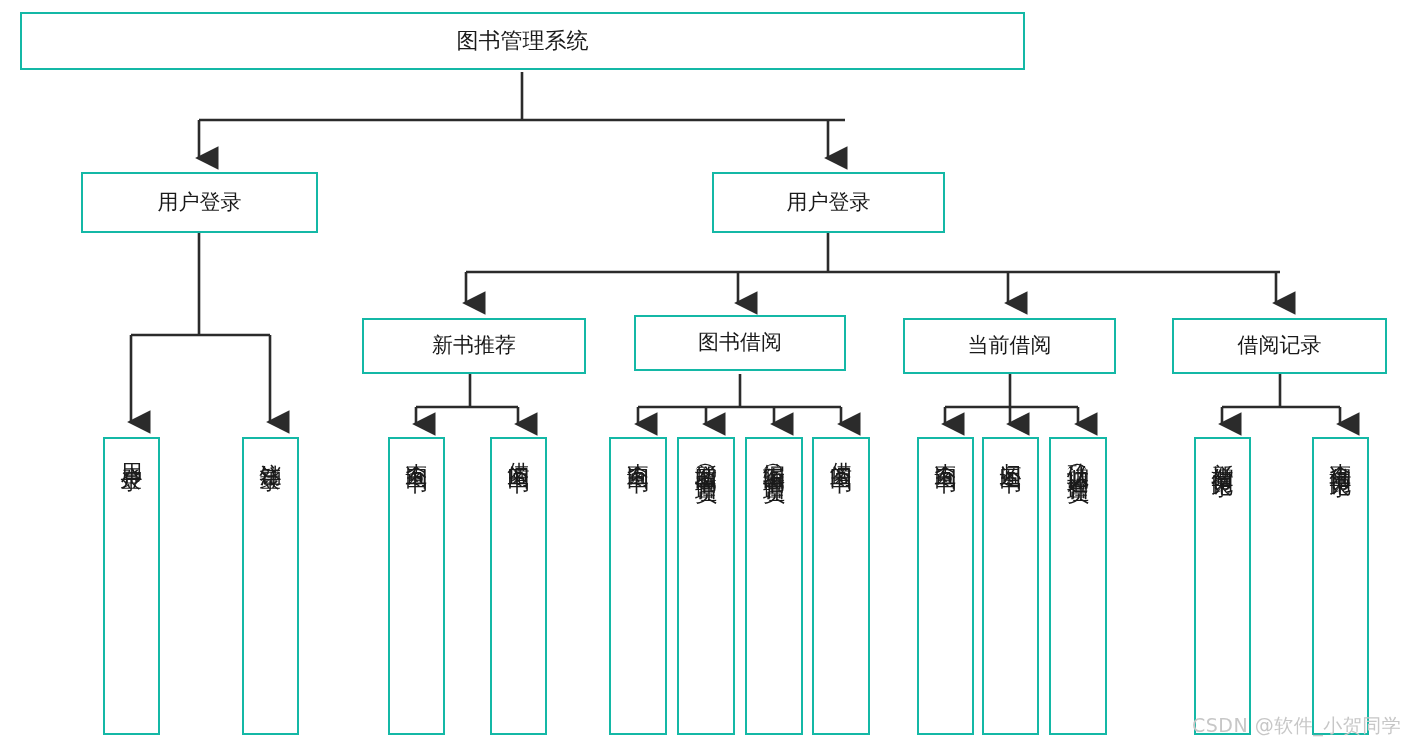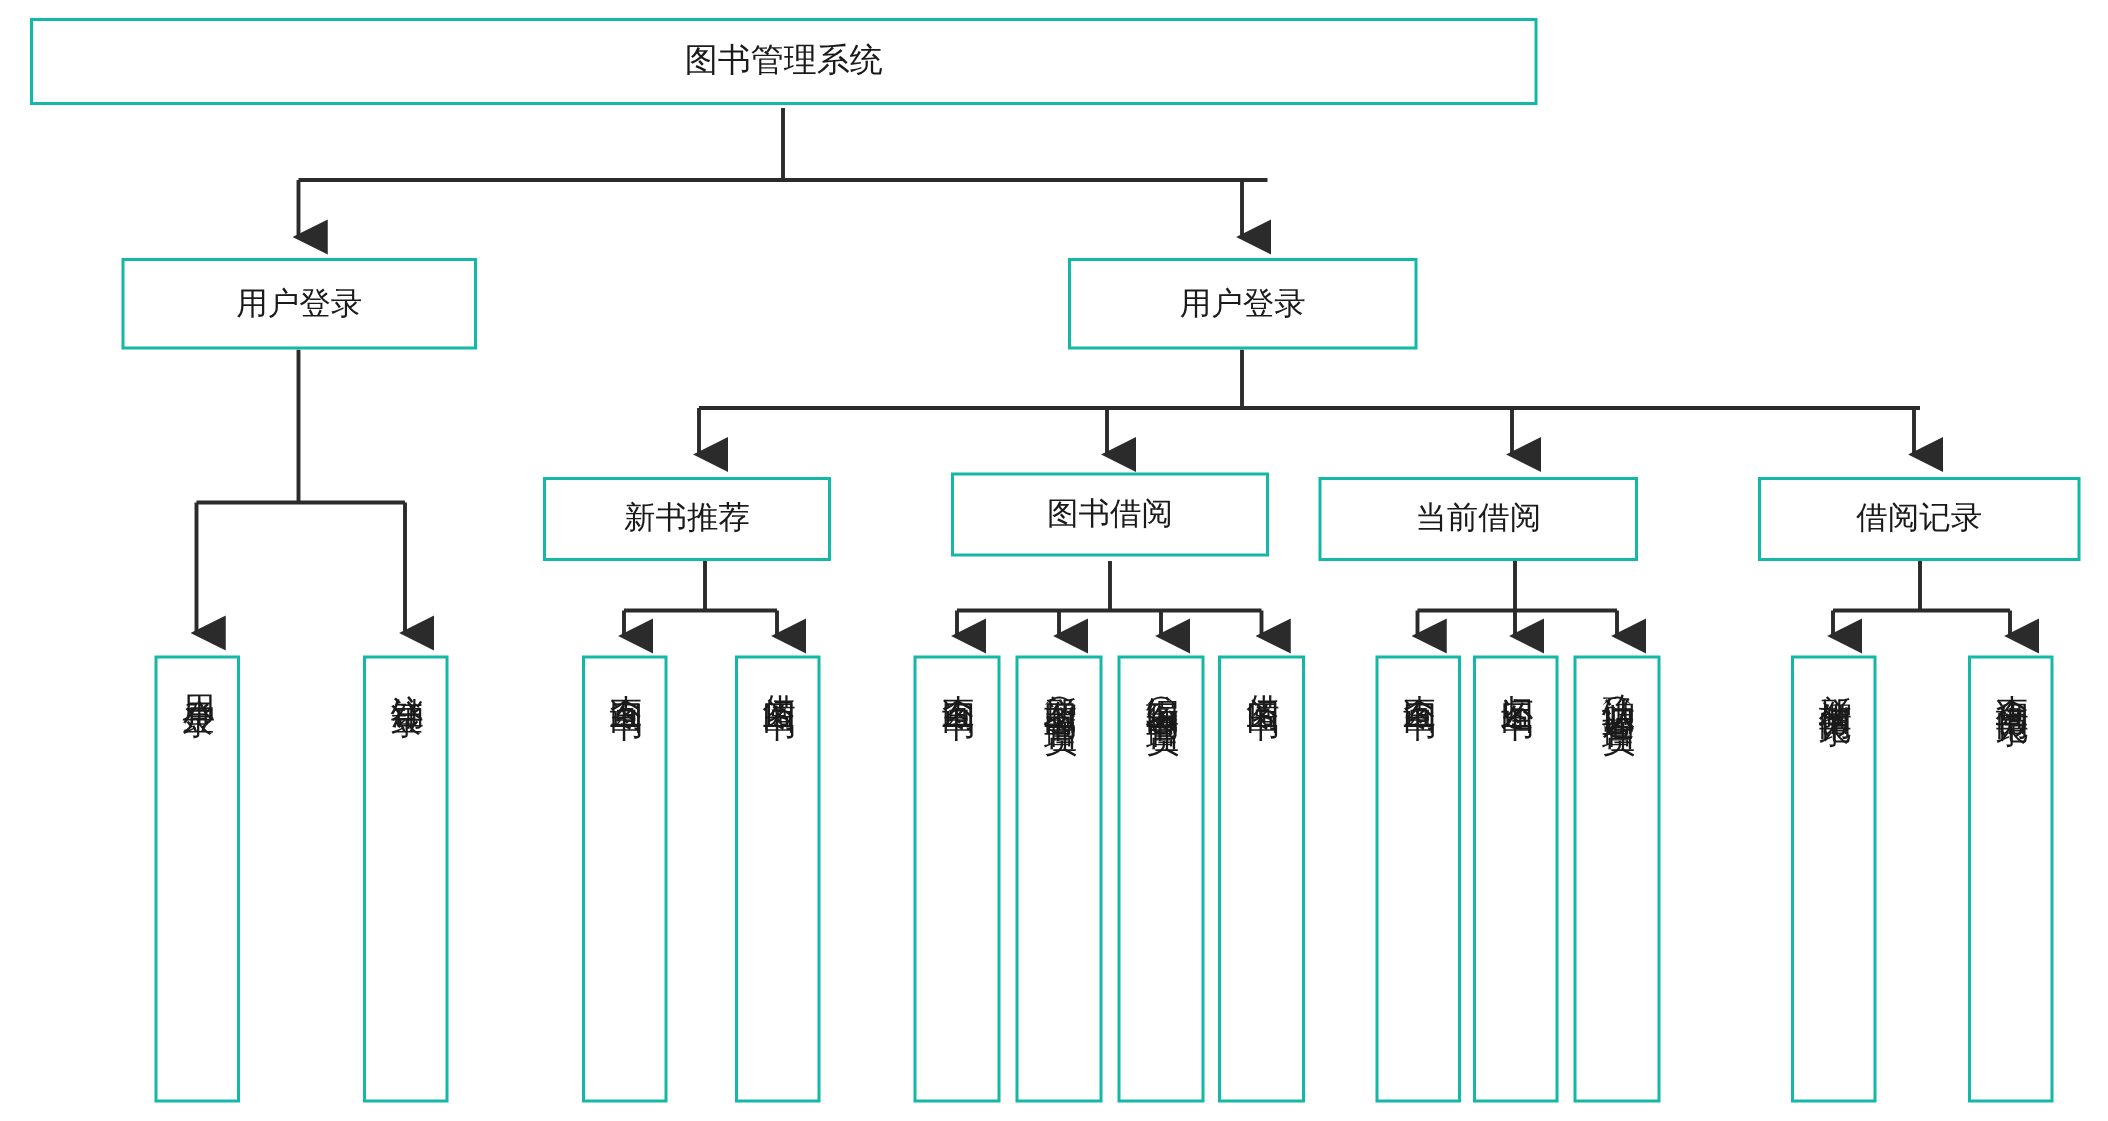--- a/index.html
+++ b/index.html
@@ -126,27 +126,27 @@
     <span class="label">图书管理系统</span>
   </div>
 
   <div class="node horiz" style="left:81px; top:172px; width:237px; height:61px;">
     <span class="label">用户登录</span>
   </div>
   <div class="node horiz" style="left:712px; top:172px; width:233px; height:61px;">
     <span class="label">用户登录</span>
   </div>
 
-  <div class="node horiz" style="left:362px; top:318px; width:192px; height:56px;">
+  <div class="node horiz" style="left:362px; top:318px; width:224px; height:56px;">
     <span class="label">新书推荐</span>
   </div>
   <div class="node horiz" style="left:634px; top:315px; width:212px; height:56px;">
     <span class="label">图书借阅</span>
   </div>
-  <div class="node horiz" style="left:879px; top:318px; width:213px; height:56px;justify-content:center;">
+  <div class="node horiz" style="left:903px; top:318px; width:213px; height:56px;justify-content:center;">
     <span class="label">当前借阅</span>
   </div>
   <div class="node horiz" style="left:1172px; top:318px; width:215px; height:56px;">
     <span class="label">借阅记录</span>
   </div>
 
   <div class="node vert" style="left:103px; top:437px; width:57px; height:298px;">
     <span class="label">用户登录</span>
   </div>
   <div class="node vert" style="left:242px; top:437px; width:57px; height:298px;">
@@ -183,14 +183,15 @@
     <span class="label">确认归还（管理员）</span>
   </div>
 
   <div class="node vert" style="left:1194px; top:437px; width:57px; height:298px;">
     <span class="label">新增借阅记录</span>
   </div>
   <div class="node vert" style="left:1312px; top:437px; width:57px; height:298px;">
     <span class="label">查询借阅记录</span>
   </div>
 
+  <div class="watermark" style="left:1192px; top:713px;">CSDN @软件_小贺同学</div>
 
 </div>
 
 </body></html>

